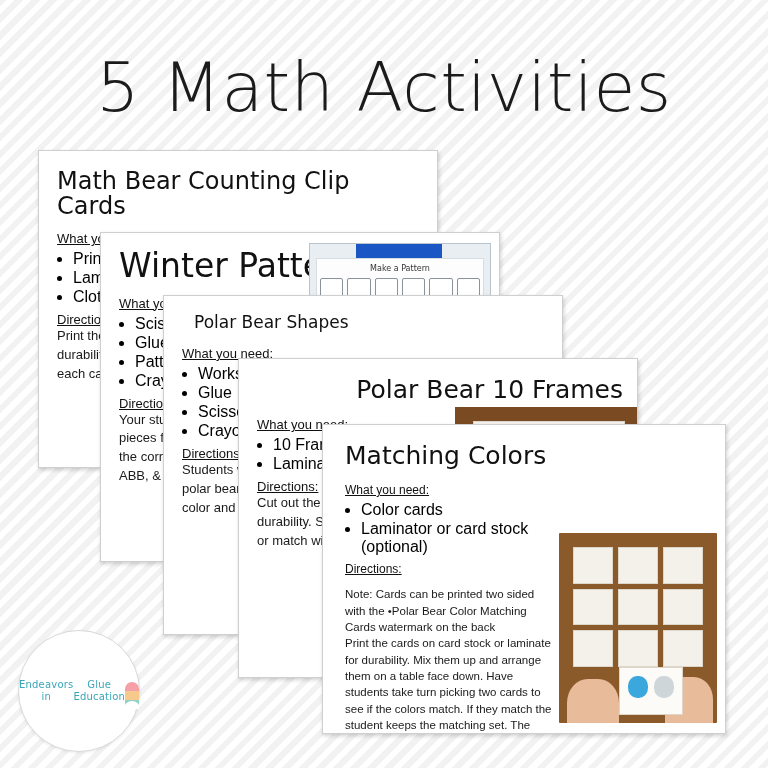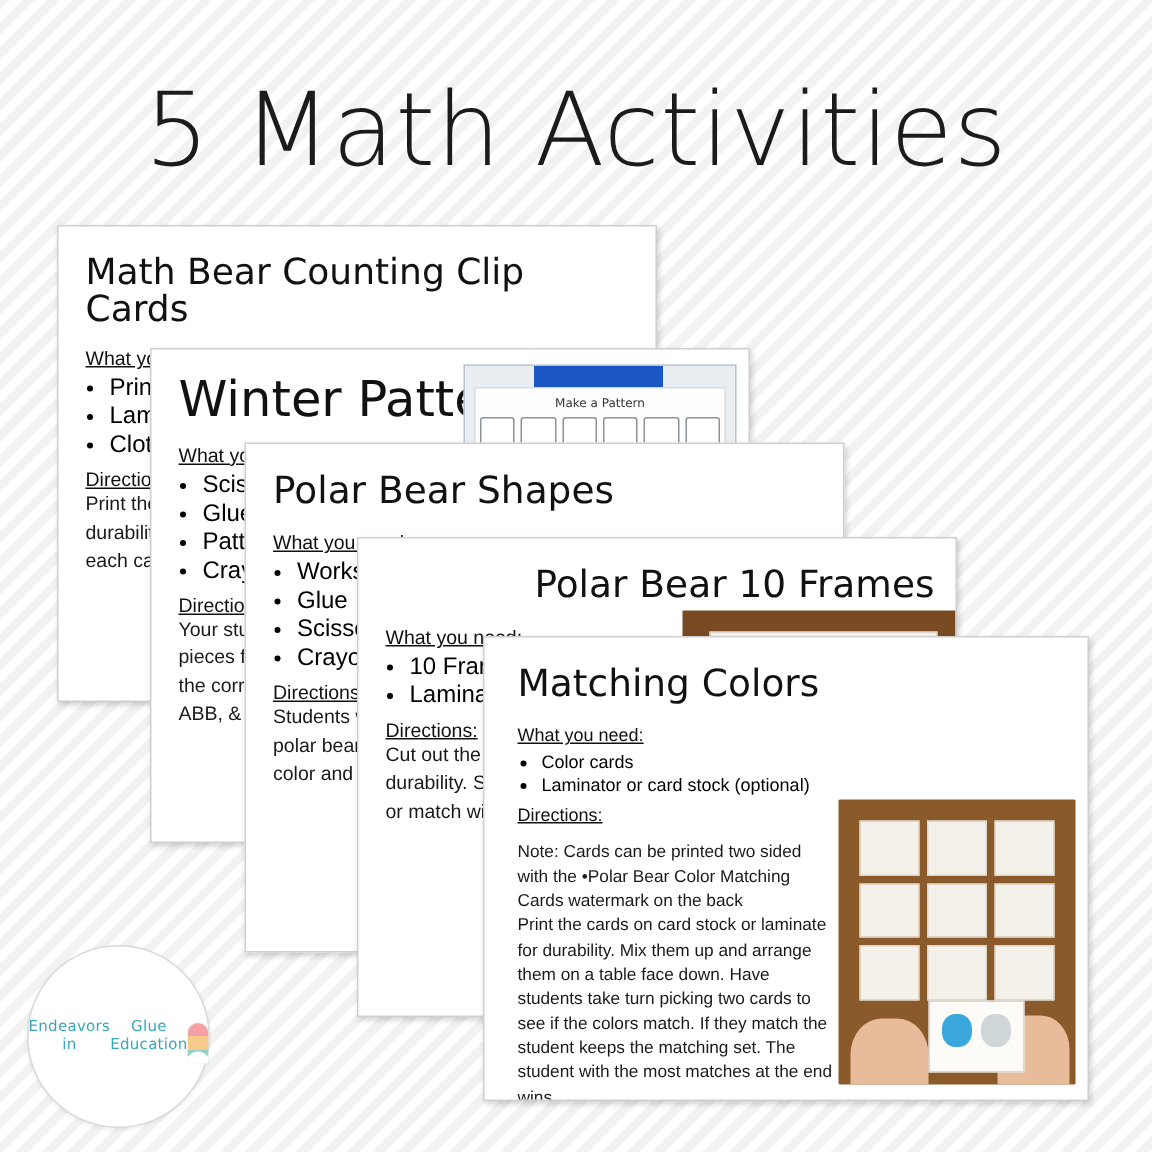--- a/index.html
+++ b/index.html
@@ -147,21 +147,21 @@
 
   
   #card3 {
     left: 163px;
     top: 295px;
     width: 400px;
     height: 340px;
     padding: 18px 14px 10px 18px;
     z-index: 3;
   }
-  #card3 .card-title { font-size: 25px; margin-bottom: 14px; }
+  #card3 .card-title { font-size: 17px; margin-bottom: 14px; margin-left: 12px; }
   #card3 .sec { font-size: 13px; }
   #card3 .body-text { font-size: 13px; }
 
   
   #card4 {
     left: 238px;
     top: 358px;
     width: 400px;
     height: 320px;
     padding: 18px 14px 10px 18px;
@@ -200,21 +200,21 @@
     height: 310px;
     padding: 18px 16px 10px 22px;
     z-index: 5;
   }
   #card5 .card-title { font-size: 25px; margin-bottom: 14px; }
   #card5 .sec { font-size: 12px; }
   #card5 .body-text { font-size: 11.5px; line-height: 1.42; }
   #card5 .text-col {
     width: 212px;
   }
-  #card5 ul.needs li { font-size: 12px; }
+  #card5 ul.needs li { font-size: 16px; }
   #card5 .photo {
     position: absolute;
     right: 8px;
     bottom: 10px;
     width: 158px;
     height: 190px;
     background: #8a5a2b;
     overflow: hidden;
     border-radius: 1px;
   }

